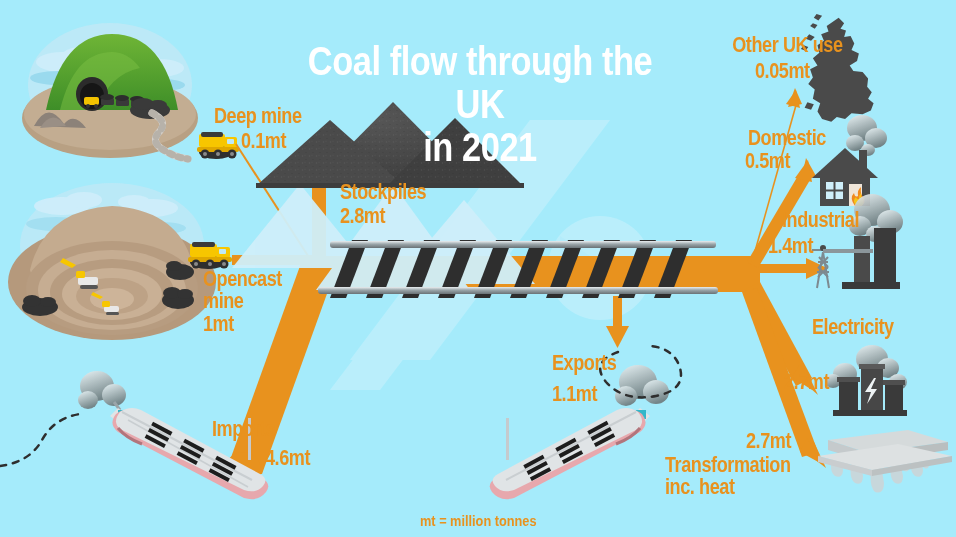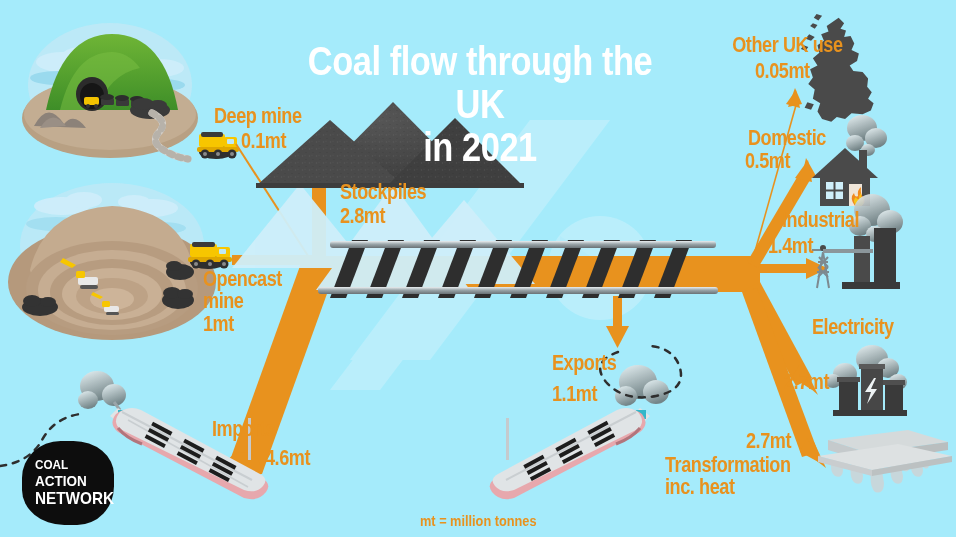--- a/index.html
+++ b/index.html
@@ -511,19 +511,14 @@
 
 <div class="lbl" style="left:812px; top:316px; font-size:22px;">Electricity</div>
 <div class="lbl" style="left:784px; top:371px; font-size:22px;">2.7mt</div>
 
 <div class="lbl" style="left:746px; top:430px; font-size:22px;">2.7mt</div>
 <div class="lbl" style="left:665px; top:454px; font-size:22px;">Transformation
 inc. heat</div>
 
 <div class="note" style="left:420px; top:512px;">mt = million tonnes</div>
 
-<div class="logo">
-  <span class="l1">COAL</span>
-  <span class="l2">ACTION</span>
-  <span class="l3">NETWORK</span>
+
 </div>
 
-</div>
-
 </body></html>

